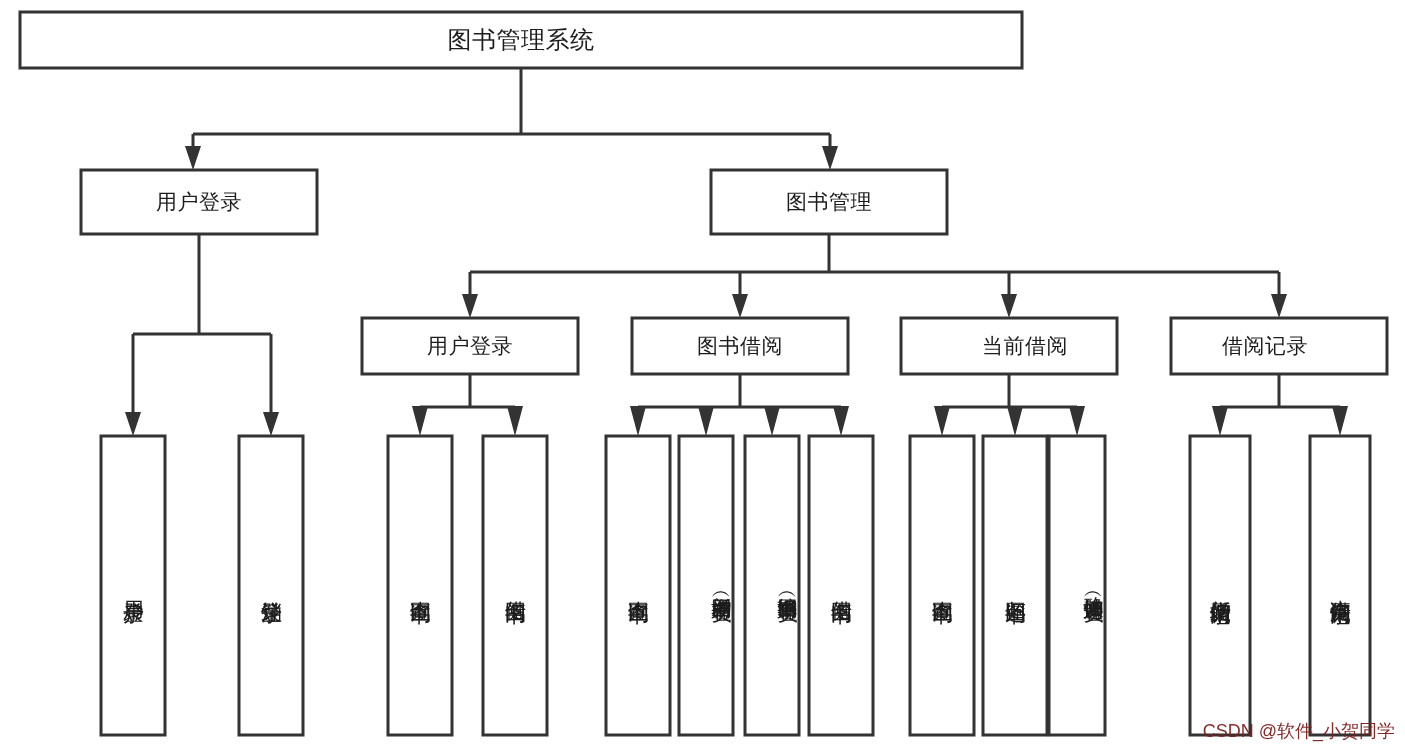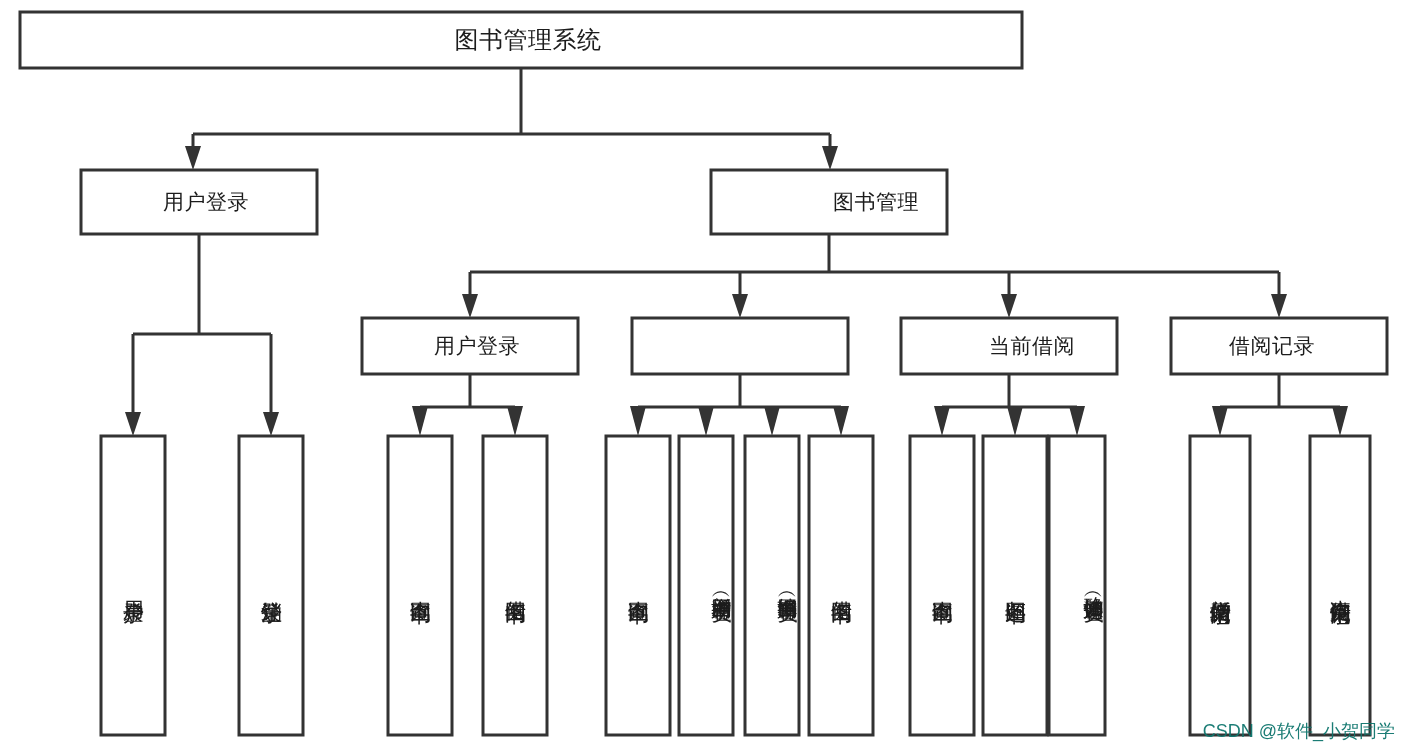--- a/index.html
+++ b/index.html
@@ -43,41 +43,40 @@
   .node-label-h {
     position: absolute;
     display: flex;
     align-items: center;
     justify-content: center;
     color: #1c1c1c;
     font-size: 21px;
     letter-spacing: 0.5px;
     white-space: nowrap;
     pointer-events: none;
-    margin-left: 7px;
   }
   .node-label-v {
     position: absolute;
     display: flex;
     align-items: center;
     justify-content: center;
     color: #1c1c1c;
     font-size: 21px;
     writing-mode: vertical-rl;
     text-orientation: upright;
     line-height: 1.18;
     letter-spacing: 1px;
     pointer-events: none;
     text-align: center;
   }
   .watermark {
     position: absolute;
     right: 10px;
     bottom: 4px;
-    color: #0f766e;
+    color: #7f1d1d;
     font-size: 18px;
     white-space: nowrap;
     opacity: 0.95;
     text-align: right;
   }
 </style>
 </head>
 <body>
 
 <div id="diagram-root">
@@ -139,23 +138,24 @@
     <rect class="node-box" x="983" y="436" width="64" height="299"></rect>
     <rect class="node-box" x="1049" y="436" width="56" height="299"></rect>
     <rect class="node-box" x="1190" y="436" width="60" height="299"></rect>
     <rect class="node-box" x="1310" y="436" width="60" height="299"></rect>
 
   </svg>
 
   <div class="node-label-h" style="left:20px; top:12px; width:1002px; height:56px; font-size:24px;">图书管理系统</div>
 
   <div class="node-label-h" style="left:81px; top:170px; width:236px; height:64px;">用户登录</div>
-  <div class="node-label-h" style="left:711px; top:170px; width:236px; height:64px;padding-left:40px;">图书管理</div>
+  <div class="node-label-h" style="left:711px; top:170px; width:236px; height:64px;">图书管理</div>
 
   <div class="node-label-h" style="left:362px; top:318px; width:216px; height:56px;">用户登录</div>
+  <div class="node-label-h" style="left:632px; top:318px; width:216px; height:56px;">图书借阅</div>
   <div class="node-label-h" style="left:901px; top:318px; width:248px; height:56px;">当前借阅</div>
   <div class="node-label-h" style="left:1171px; top:318px; width:188px; height:56px;">借阅记录</div>
 
   <div class="node-label-v" style="left:101px; top:436px; width:64px; height:299px;">用户登录</div>
   <div class="node-label-v" style="left:239px; top:436px; width:64px; height:299px;">注销登录</div>
   <div class="node-label-v" style="left:388px; top:436px; width:64px; height:299px;">查询图书</div>
   <div class="node-label-v" style="left:483px; top:436px; width:64px; height:299px;">借阅图书</div>
   <div class="node-label-v" style="left:606px; top:436px; width:64px; height:299px;">查询图书</div>
   <div class="node-label-v" style="left:679px; top:440px; width:54px; height:291px; align-items:flex-start; font-size:20px;">新增图书（管理员）</div>
   <div class="node-label-v" style="left:745px; top:440px; width:54px; height:291px; align-items:flex-start; font-size:20px;">编辑图书（管理员）</div>

